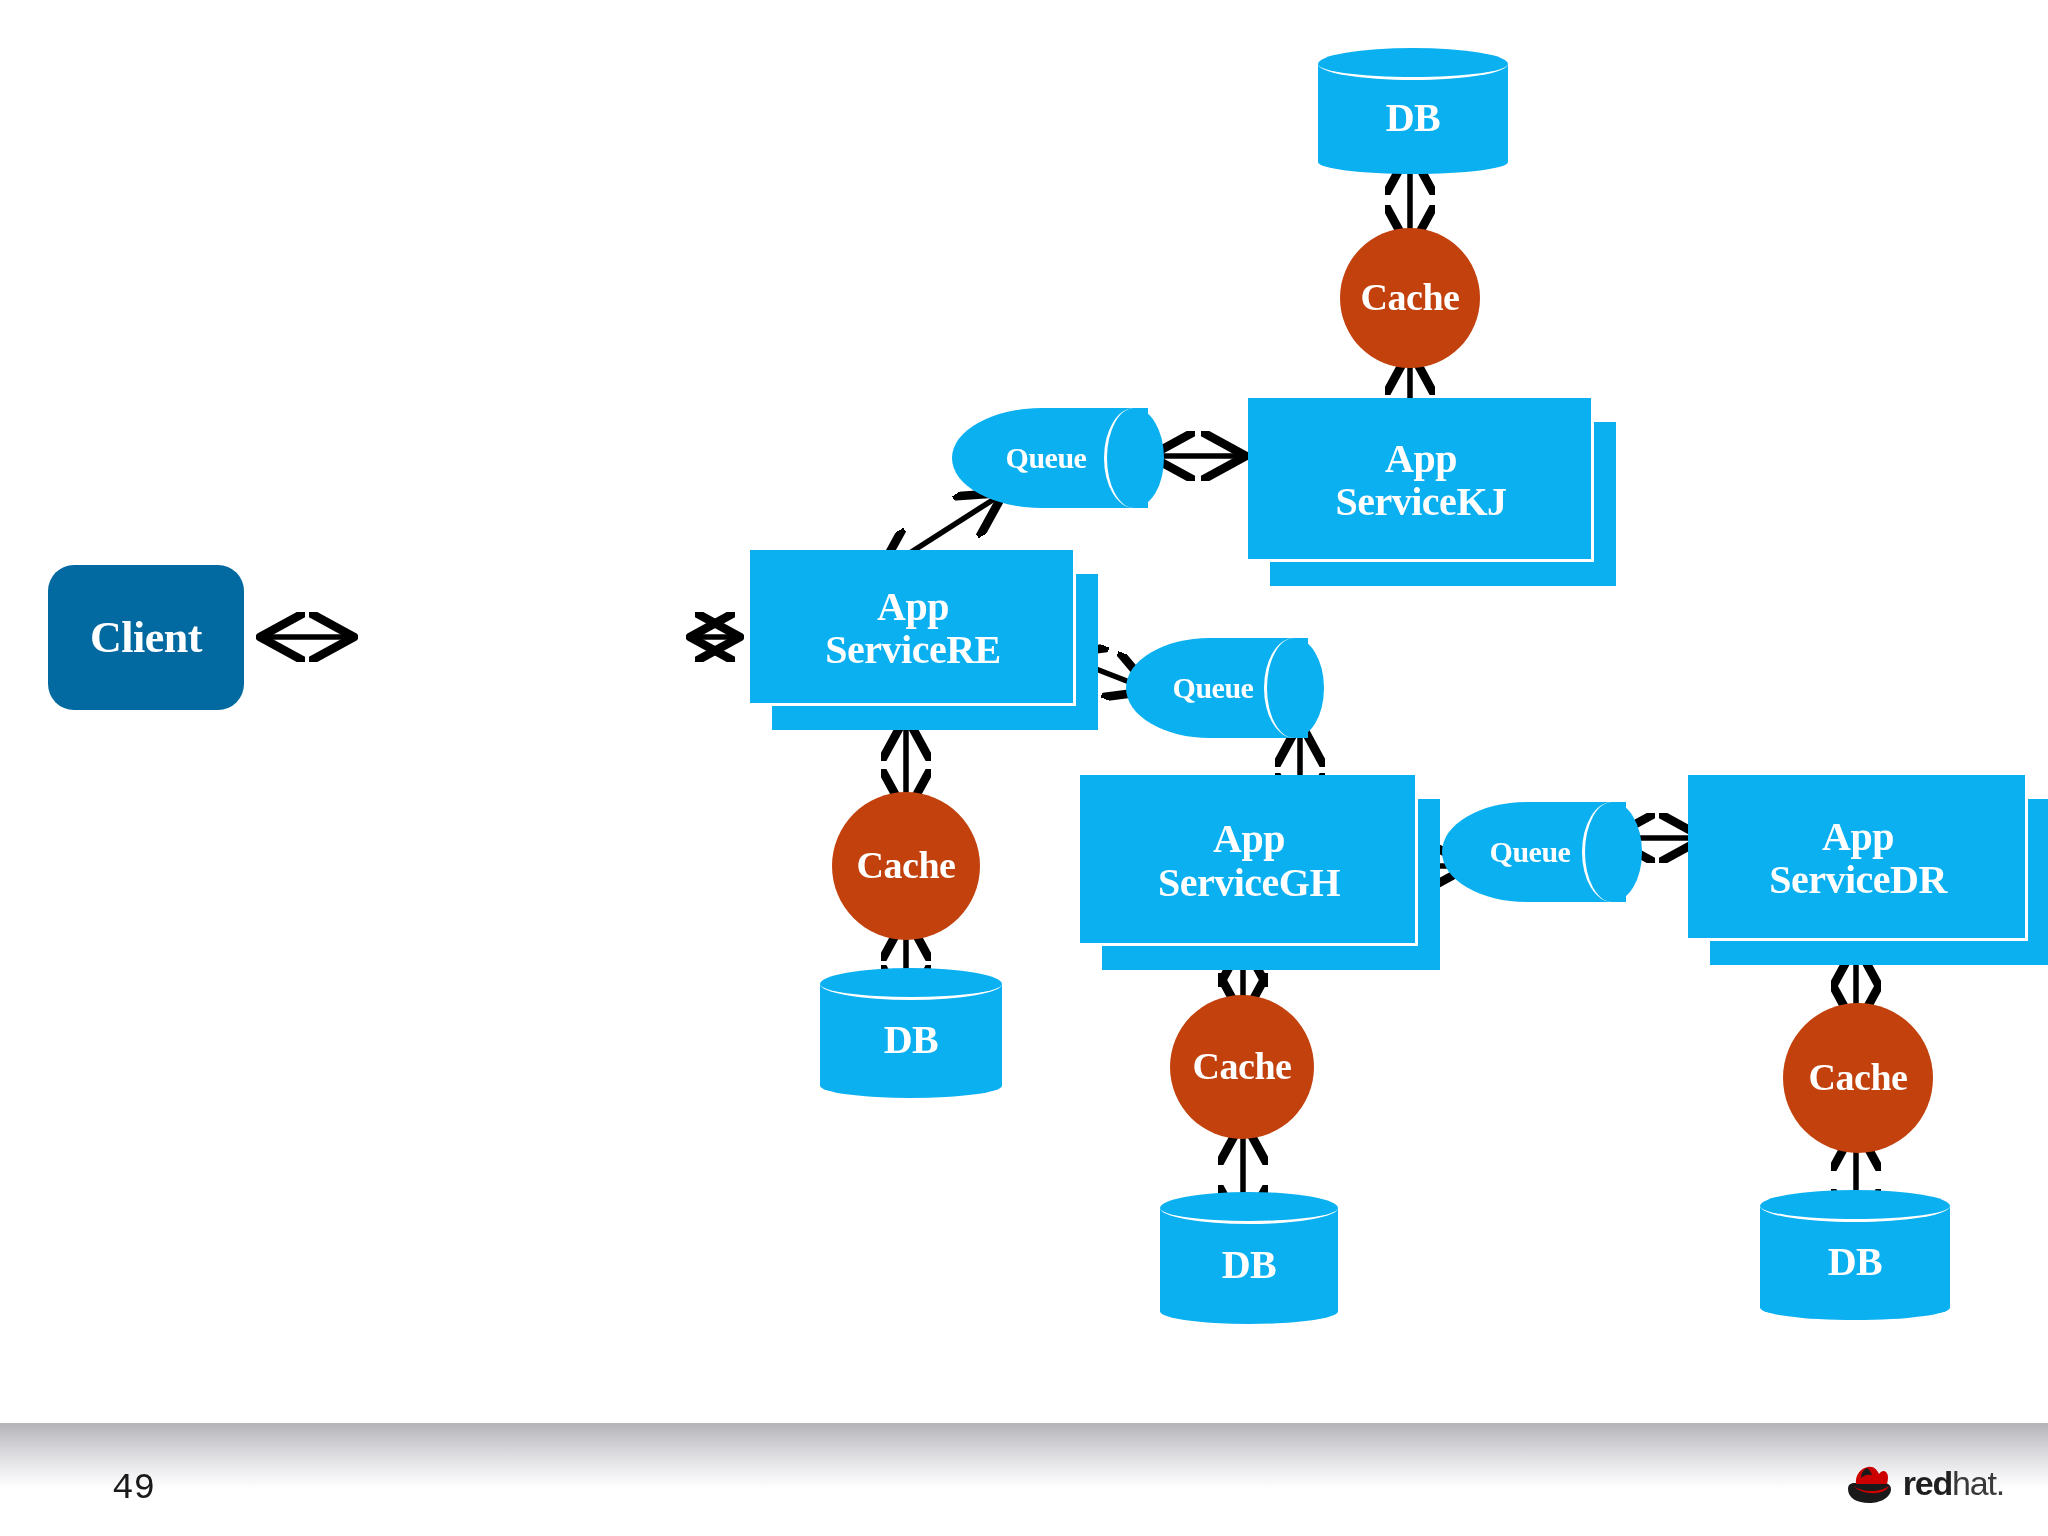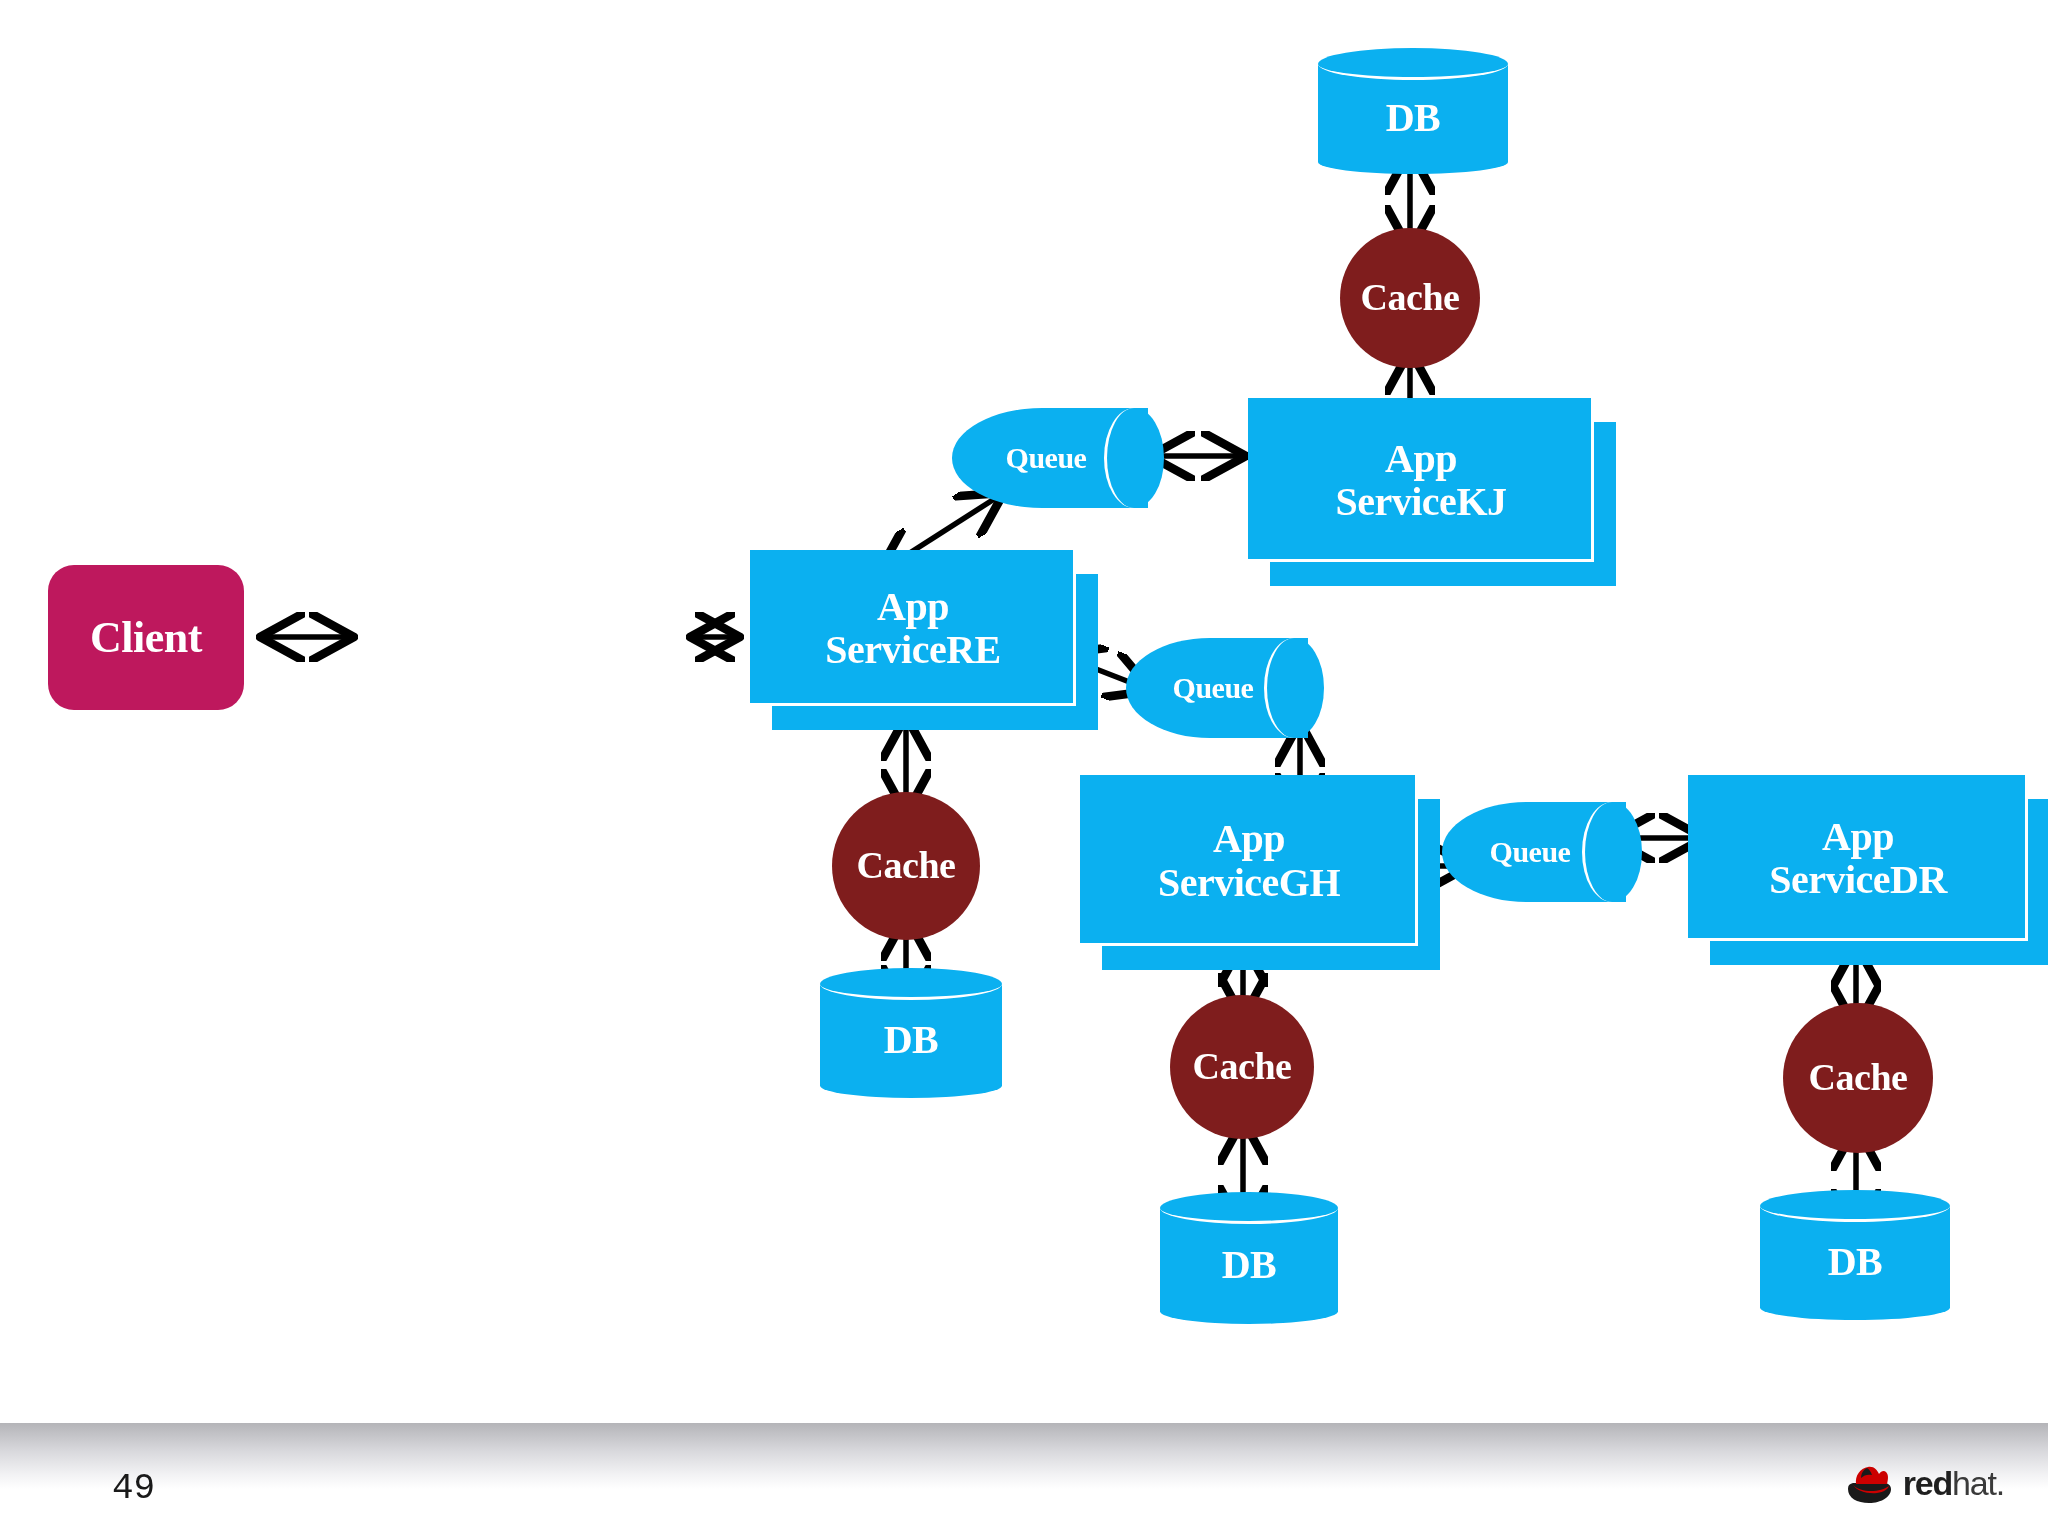--- a/index.html
+++ b/index.html
@@ -44,21 +44,21 @@
     color: #ffffff;
     font-weight: bold;
     line-height: 1.08;
     letter-spacing: -0.5px;
     z-index: 5;
   }
   .node .lbl { position: relative; z-index: 3; white-space: pre-line; font-family: Liberation Serif, serif; }
 
   
   .n-round {
-    background: #be185d;
+    background: #0369a1;
     border-radius: 26px;
     font-size: 44px;
   }
 
   
   .n-stack { background: transparent; }
   .n-stack .slab {
     position: absolute;
     left: 22px; top: 24px;
     right: 0; bottom: 0;
@@ -75,21 +75,21 @@
     z-index: 2;
   }
   .n-stack .lbl {
     font-size: 40px;
     margin-right: 22px;
     margin-bottom: 24px;
   }
 
   
   .n-circle {
-    background: #7f1d1d;
+    background: #c2410c;
     border-radius: 50%;
     font-size: 38px;
   }
 
   
   .n-cyl { background: transparent; }
   .n-cyl .body {
     position: absolute;
     left: 0; right: 0;
     top: 16px; bottom: 0;

